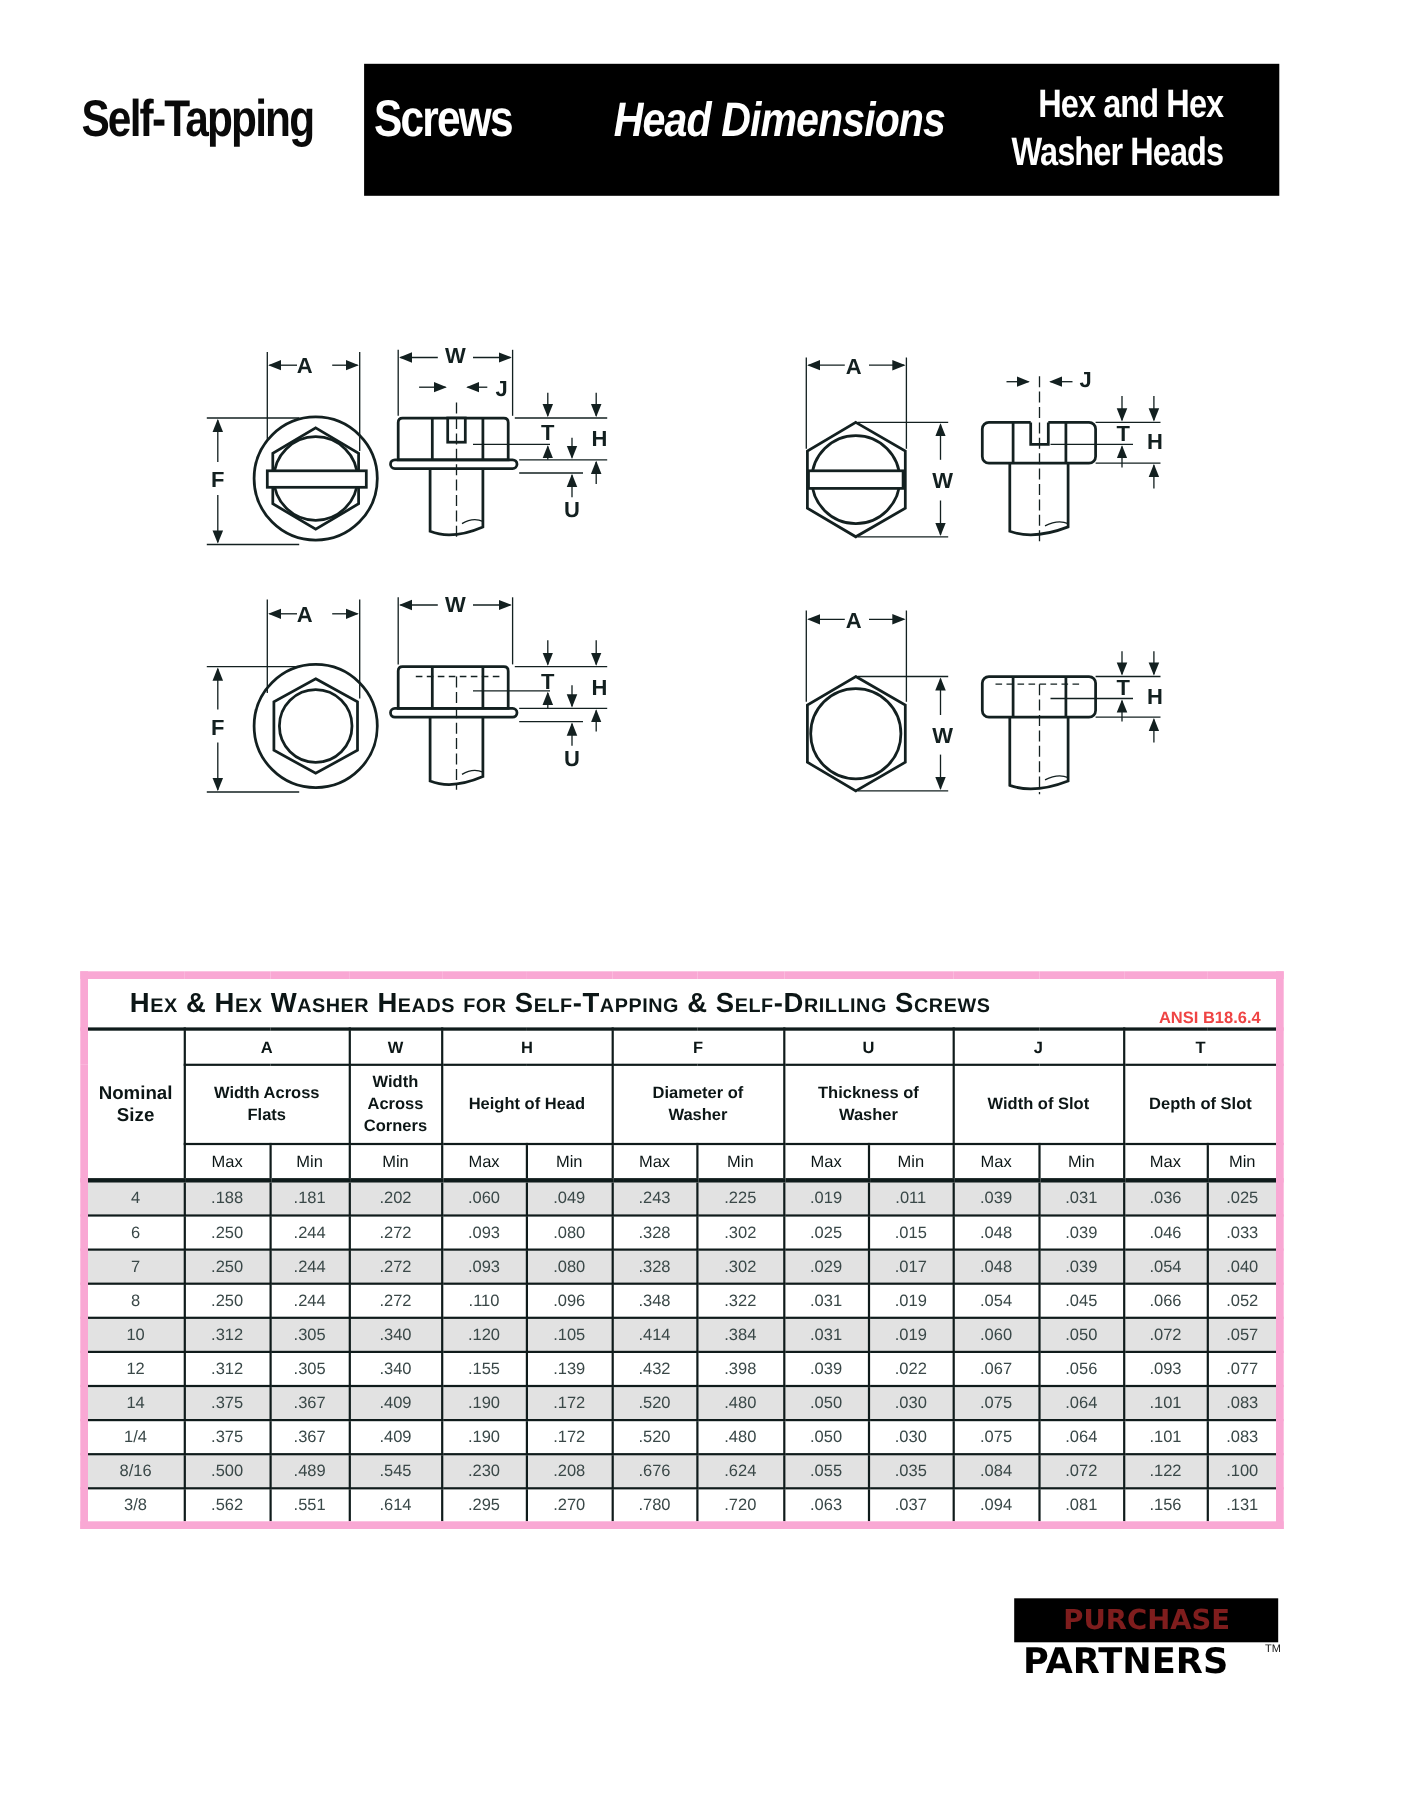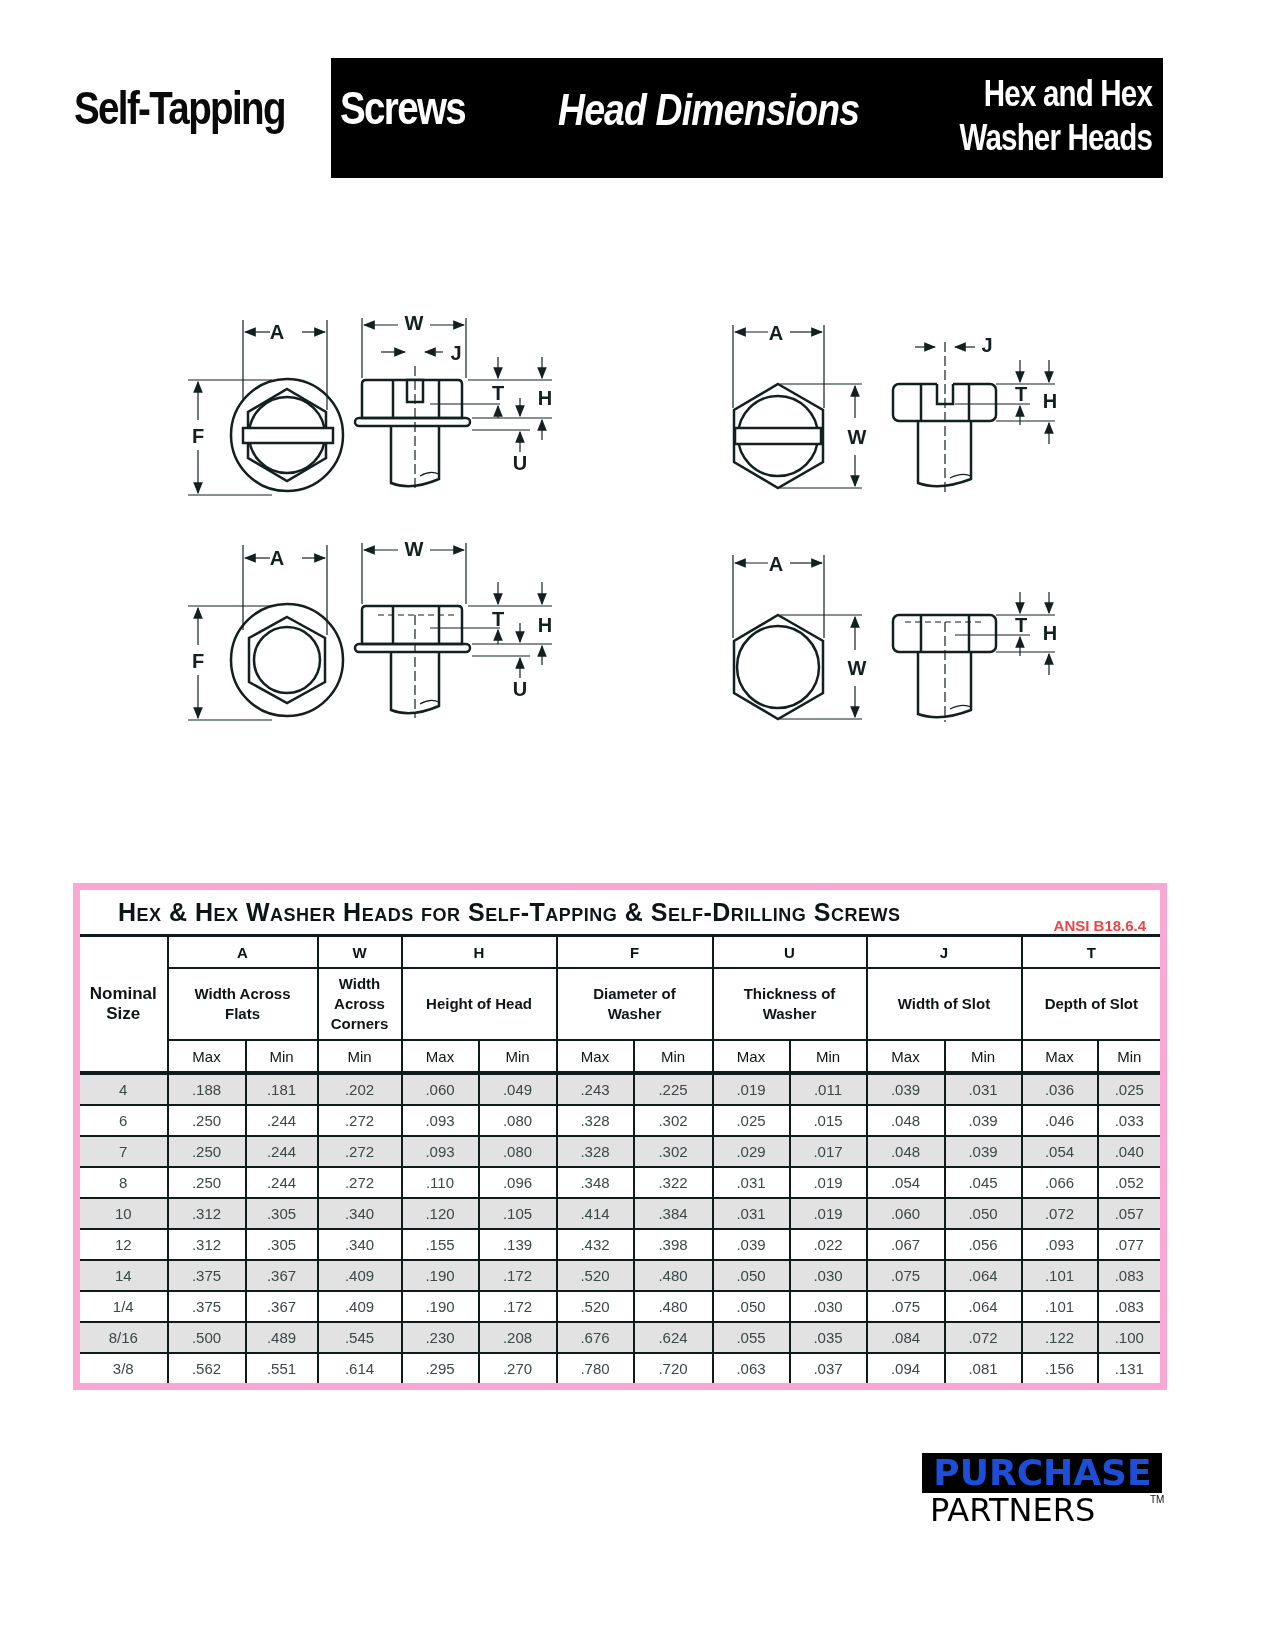--- a/index.html
+++ b/index.html
@@ -6,21 +6,21 @@
   body { width:1275px; height:1649px; position:relative; overflow:hidden;
          font-family:"Liberation Sans", sans-serif; color:#111; }
   .hdr-left { position:absolute; left:74px; top:80px; font-size:47px; font-weight:bold;
               letter-spacing:-2px; transform:scaleX(0.82); transform-origin:left top; color:#0a0a0a;
               font-family:"Liberation Sans", sans-serif; }
   .hdr-box { position:absolute; left:331px; top:58px; width:832px; height:120px; background:#000; }
   .hdr-screws { position:absolute; left:340px; top:80px; font-size:47px; font-weight:bold; color:#fff;
                 letter-spacing:-2px; transform:scaleX(0.82); transform-origin:left top; }
   .hdr-dims { position:absolute; left:558px; top:85px; font-size:44px; font-weight:bold; font-style:italic;
               color:#fff; letter-spacing:-1px; transform:scaleX(0.85); transform-origin:left top; }
-  .hdr-sub { position:absolute; left:880px; width:272px; text-align:right; color:#fff; font-weight:bold;
+  .hdr-sub { position:absolute; left:840px; width:272px; text-align:right; color:#fff; font-weight:bold;
              font-size:36px; letter-spacing:-1px; line-height:44px; top:72px; }
   .hdr-sub span { display:block; transform:scaleX(0.82); transform-origin:right top; white-space:nowrap; }
 
   .diagrams { position:absolute; left:0; top:0; width:1275px; height:800px; }
 
   table.spec { position:absolute; left:73px; top:883px; width:1087px; border-collapse:collapse;
                border:7px solid #f9a8d4; table-layout:fixed; }
   table.spec td, table.spec th { border:2px solid #0f1b1b; text-align:center; padding:0;
                font-family:"Liberation Sans", sans-serif; }
   table.spec .title-cell { height:44px; text-align:left; padding-left:38px; position:relative; border-bottom:3px solid #0f1b1b; }
@@ -29,24 +29,24 @@
   th.letter { height:30px; font-size:15px; font-weight:bold; color:#0c1616; }
   th.desc { height:70px; font-size:15px; font-weight:bold; color:#0c1616; line-height:20px; }
   th.nominal { font-size:17px; font-weight:bold; line-height:20px; color:#0c1616; }
   th.mm { height:30px; font-size:15px; font-weight:normal; color:#0c1616; }
   table.spec td.val { height:29px; font-size:15px; color:#3a4848; font-weight:normal; }
   tr.shade td.val { background:#e2e2e2; }
   tr.first-data td { border-top:4px solid #0f1b1b; }
 
   .logo-box { position:absolute; left:922px; top:1453px; width:240px; height:40px; background:#000; }
   .logo-top { position:absolute; left:930px; top:1453px; width:225px; height:40px; line-height:40px;
-              color:#1d4ed8; font-weight:900; font-size:36px; font-family:"DejaVu Sans", sans-serif;
+              color:#7f1d1d; font-weight:900; font-size:25px; font-family:"DejaVu Sans", sans-serif;
               letter-spacing:0px; text-align:center; transform:scaleX(1.0); }
   .logo-bot { position:absolute; left:930px; top:1492px; height:36px; line-height:36px;
-              color:#000; font-weight:400; font-size:32px; font-family:"DejaVu Sans", sans-serif; }
+              color:#000; font-weight:700; font-size:32px; font-family:"DejaVu Sans", sans-serif; }
   .logo-tm { position:absolute; left:1150px; top:1494px; font-size:10px; font-weight:normal; }
 </style>
 </head>
 <body>
 
 <div>
   <div class="hdr-left">Self-Tapping</div>
   <div class="hdr-box"></div>
   <div class="hdr-screws">Screws</div>
   <div class="hdr-dims">Head Dimensions</div>

